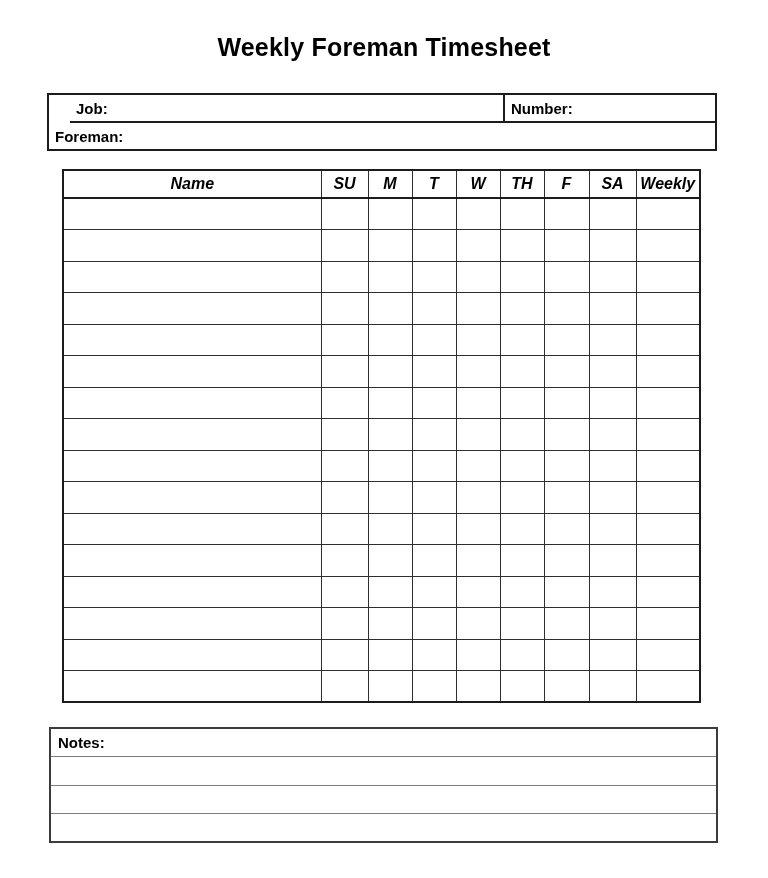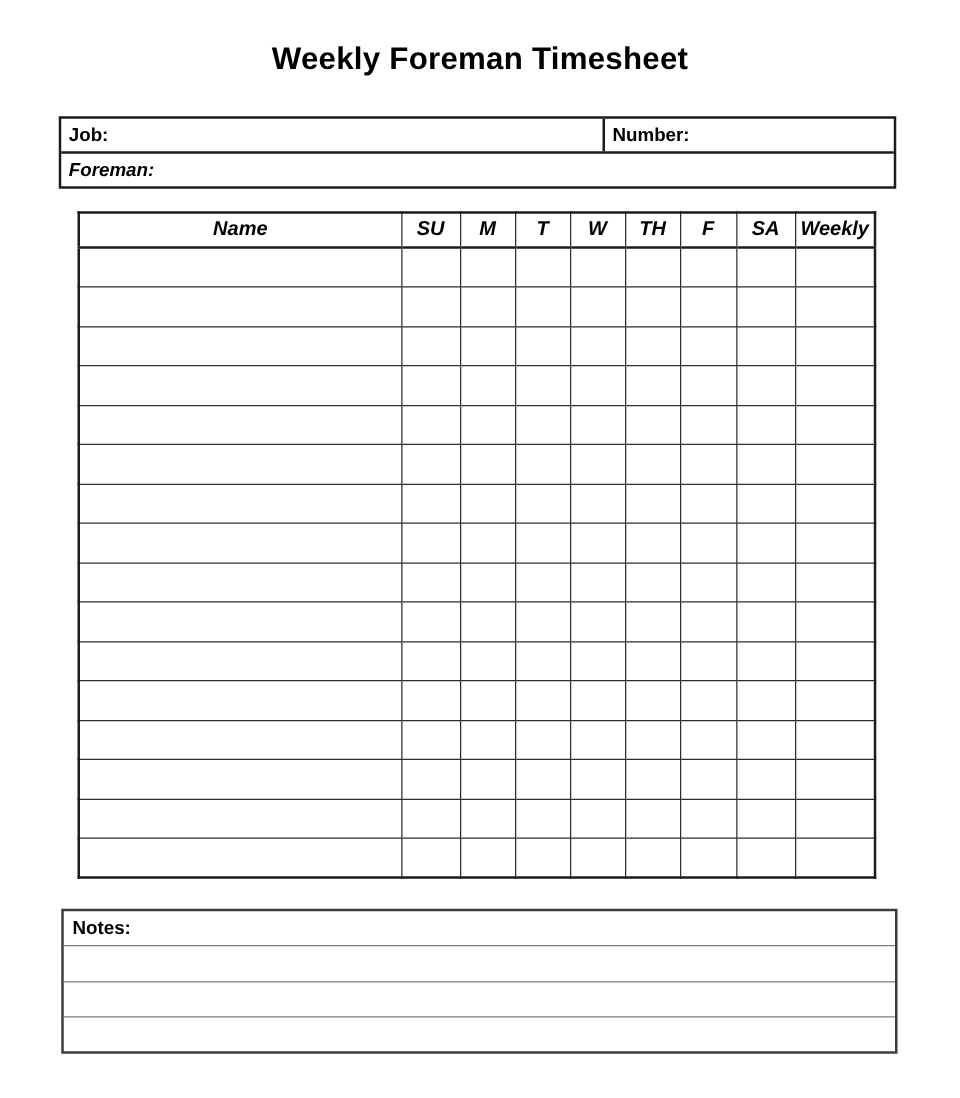--- a/index.html
+++ b/index.html
@@ -32,33 +32,33 @@
   
   .header-box {
     position: absolute;
     left: 47px; top: 93px;
     width: 670px; height: 58px;
     border: 2px solid var(--outer);
     display: flex;
     flex-direction: column;
   }
   .hrow { display: flex; flex: 1; }
-  .hrow-top { border-bottom: 2px solid var(--outer); }
+  .hrow-top { border-bottom: 2px solid var(--outer); margin-left: 21px; }
   .hcell {
     display: flex;
     align-items: center;
     padding-left: 6px;
     font-size: 15px;
     font-weight: bold;
     white-space: nowrap;
   }
   .cell-job { width: 435px; border-right: 2px solid var(--outer); }
   .cell-number { flex: 1; }
   .cell-wkending { width: 271px; border-right: 2px solid var(--outer); }
-  .cell-foreman { flex: 1; font-style: italic; }
+  .cell-foreman { flex: 1; }
   .field-value { flex: 1; min-width: 10px; height: 100%; }
 
   
   .timesheet {
     position: absolute;
     left: 62px; top: 169px;
     width: 637px;
     border-collapse: collapse;
     table-layout: fixed;
     border: 2px solid var(--outer);

